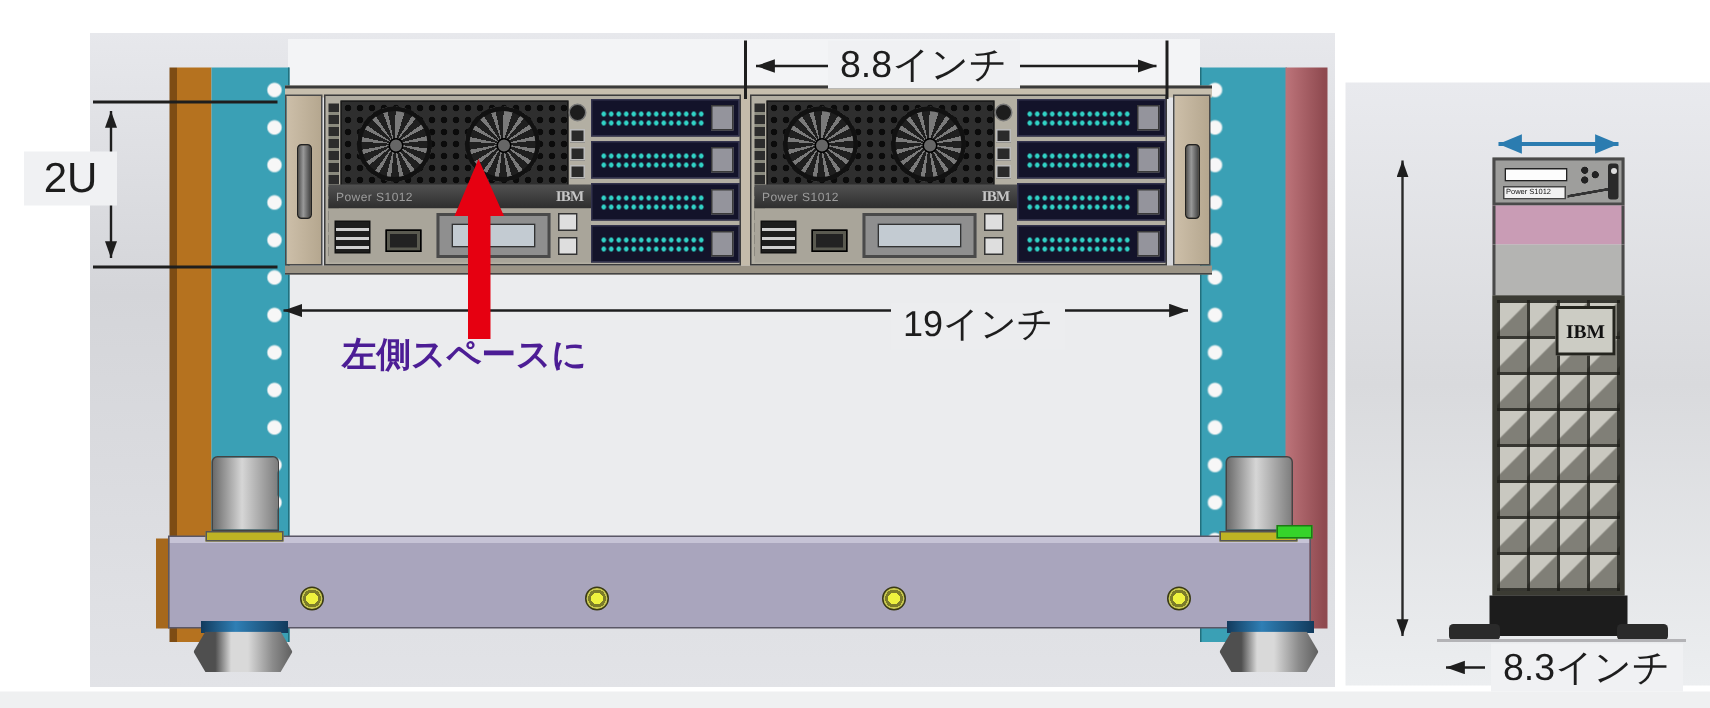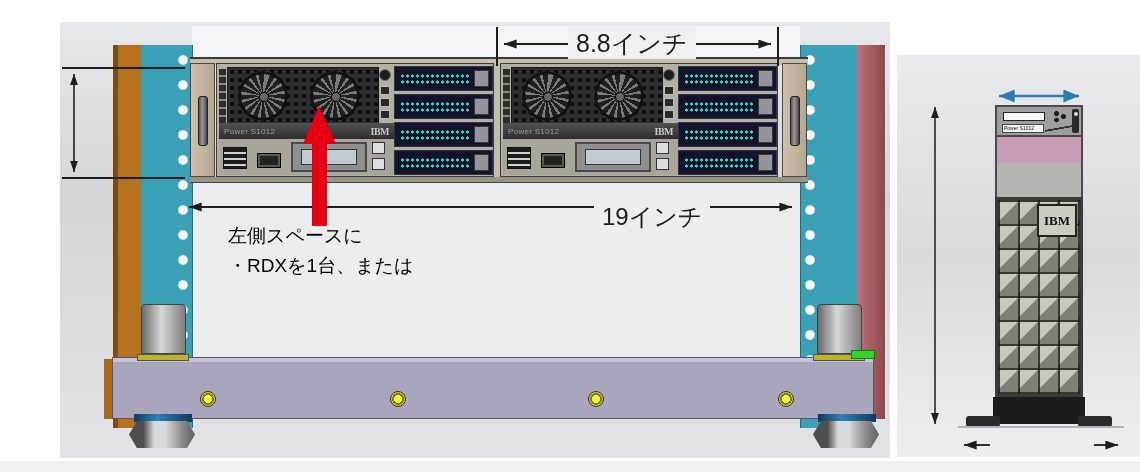--- a/index.html
+++ b/index.html
@@ -67,21 +67,21 @@
   .t-ic2::after{content:"";position:absolute;left:1.5px;top:3px;width:4px;height:4px;border-radius:50%;background:#ddd}
   .t-pink{position:absolute;left:0;top:32px;width:88px;height:26px;background:#c99cb5;border-left:2px solid #4a4a4a;border-right:2px solid #4a4a4a;box-sizing:border-box}
   .t-gray{position:absolute;left:0;top:58px;width:88px;height:34px;background:#b4b4b2;border-left:2px solid #4a4a4a;border-right:2px solid #4a4a4a;box-sizing:border-box}
   .t-grille{position:absolute;left:0;top:92px;width:88px;height:200px;border:3px solid #3b3b33;box-sizing:border-box;background-color:#6b6a60;background-image:repeating-linear-gradient(0deg,rgba(30,30,25,.85) 0 2px,rgba(0,0,0,0) 2px 24px),repeating-linear-gradient(90deg,rgba(30,30,25,.85) 0 2px,rgba(0,0,0,0) 2px 20px),linear-gradient(135deg,#c9c8c0 48%,#807f77 52%);background-size:auto,auto,20px 24px}
   .t-ibm{position:absolute;right:3px;top:4px;width:40px;height:33px;background:#ccccc4;border:2px solid #24241e;display:flex;align-items:center;justify-content:center;font-family:"Liberation Serif","DejaVu Serif",serif;font-weight:bold;font-size:13px;color:#111;box-sizing:border-box}
   .t-base{position:absolute;left:-2px;top:292px;width:92px;height:27px;background:#1c1c1c}
   .t-foot{position:absolute;top:416px;width:34px;height:11px;background:#2a2a2a;border-radius:3px}
   .t-shadow{left:958px;top:426px;width:166px;height:2px;background:#b3b3b6}
 
   
-  .note{left:228px;top:221px;color:#000000;font-weight:normal;font-size:19px;line-height:30px;white-space:nowrap}
+  .note{left:228px;top:221px;color:#4c1d95;font-weight:bold;font-size:23px;line-height:30px;white-space:nowrap}
   .bottom-strip{left:0;top:461px;width:1140px;height:11px;background:#eff0f1}
 </style>
 </head>
 <body>
 
 <div id="canvas">
 
   <div class="abs bg-left"></div>
   <div class="abs bg-right"></div>
   <div class="abs inner-top"></div>
@@ -241,22 +241,23 @@
     <line x1="778" y1="27" x2="778" y2="66" stroke="#1e1e1e" stroke-width="2"></line>
     <line x1="504" y1="44" x2="771" y2="44" stroke="#1e1e1e" stroke-width="1.8" marker-start="url(#ab)" marker-end="url(#ab)"></line>
     <line x1="189" y1="207" x2="792" y2="207" stroke="#1e1e1e" stroke-width="1.8" marker-start="url(#ab)" marker-end="url(#ab)"></line>
     <line x1="935" y1="107" x2="935" y2="424" stroke="#2a2a2a" stroke-width="1.6" marker-start="url(#ab)" marker-end="url(#ab)"></line>
     <line x1="999" y1="96" x2="1079" y2="96" stroke="#2b7cb0" stroke-width="2.6" marker-start="url(#abl)" marker-end="url(#abl)"></line>
     <line x1="990" y1="445" x2="964" y2="445" stroke="#1e1e1e" stroke-width="1.8" marker-end="url(#ab)"></line>
     <line x1="1094" y1="445" x2="1118" y2="445" stroke="#1e1e1e" stroke-width="1.8" marker-end="url(#ab)"></line>
     <path d="M319,106 L303,144 L312,144 L312,226 L327,226 L327,144 L336,144 Z" fill="#e60011"></path>
   </svg>
 
-  <div class="dim-label" style="left:568px;top:27px;font-size:25px">8.8インチ</div>
+  <div class="dim-label" style="left:16px;top:101px;width:46px;font-size:28px">2U</div>
+  <div class="dim-label" style="left:552px;top:27px;font-size:25px">8.8インチ</div>
   <div class="dim-label" style="left:594px;top:202px;font-size:24px;background:#eceDef">19インチ</div>
+  <div class="dim-label" style="left:994px;top:429px;font-size:25px">8.3インチ</div>
 
   <div class="abs note">
     <div>左側スペースに</div>
-    <div>・RDXを1台、または</div>
   </div>
 
   <div class="abs bottom-strip"></div>
 </div>
 
 </body></html>

